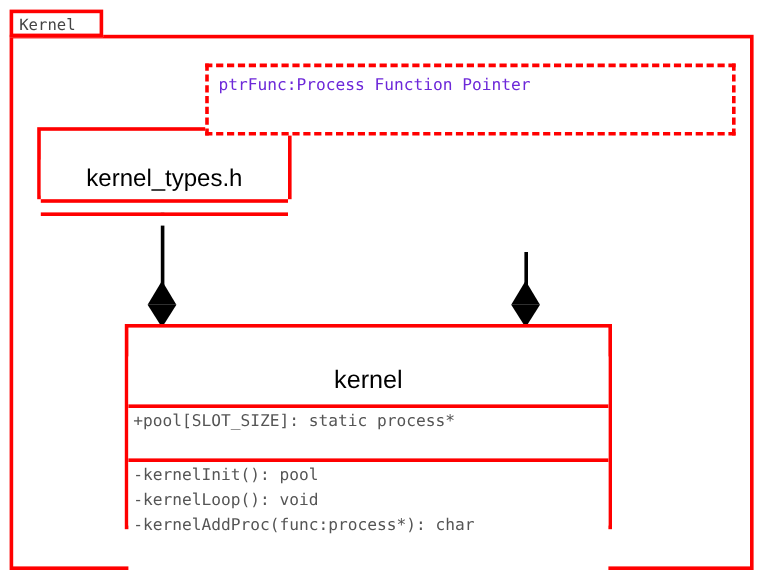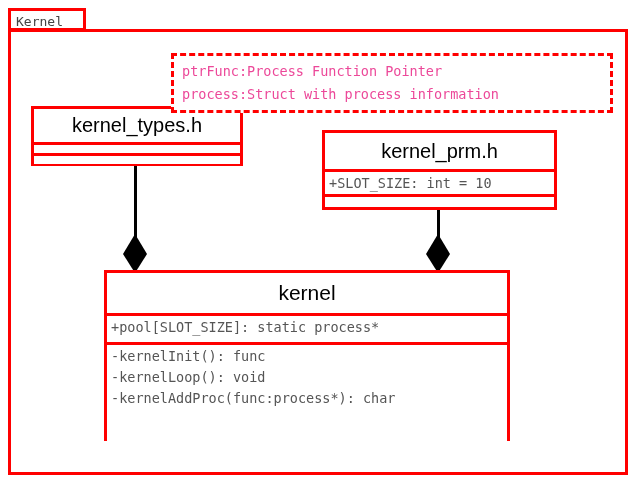--- a/index.html
+++ b/index.html
@@ -65,20 +65,21 @@
     border-top: 3px solid #ff0000;
   }
   .title-comp {
     text-align: center;
     color: #000000;
     font-family: "Liberation Sans", sans-serif;
     display: flex;
     align-items: center;
     justify-content: center;
     white-space: nowrap;
+    margin-top: 24px;
   }
   .member-comp {
     font-family: "DejaVu Sans Mono", monospace;
     color: #555555;
     padding: 1px 4px 2px 4px;
   }
   .member-line {
     font-family: "DejaVu Sans Mono", monospace;
     font-size: 13.5px;
     line-height: 21px;
@@ -99,21 +100,21 @@
     border: 3px dashed #ff0000;
     box-sizing: border-box;
     background: #ffffff;
     z-index: 5;
     padding: 4px 6px 0 8px;
   }
   .note-line {
     font-family: "DejaVu Sans Mono", monospace;
     font-size: 13.5px;
     line-height: 23px;
-    color: #ec4899;
+    color: #6d28d9;
     white-space: nowrap;
   }
 
   
   .conn {
     position: absolute;
     z-index: 2;
   }
   .conn-line {
     position: absolute;
@@ -156,42 +157,34 @@
                 border-right:12px solid transparent;
                 border-bottom:20px solid #000000;"></div>
     <div class="diamond" style="left:426px; top:254px;
                 border-left:12px solid transparent;
                 border-right:12px solid transparent;
                 border-top:19px solid #000000;"></div>
   </div>
 
   <div class="note">
     <div class="note-line">ptrFunc:Process Function Pointer</div>
-    <div class="note-line">process:Struct with process information</div>
   </div>
 
   <div class="umlbox" style="left:31px; top:106px; width:212px; height:60px;">
     <div class="compartment title-comp" style="height:33px; font-size:20px;">kernel_types.h</div>
     <div class="compartment empty-comp"></div>
     <div class="compartment empty-comp"></div>
   </div>
 
-  <div class="umlbox" style="left:322px; top:130px; width:235px; height:80px;">
-    <div class="compartment title-comp" style="height:36px; font-size:20px;">kernel_prm.h</div>
-    <div class="compartment member-comp" style="height:25px;">
-      <div class="member-line">+SLOT_SIZE: int = 10</div>
-    </div>
-    <div class="compartment empty-comp" style="height:13px;"></div>
-  </div>
 
   <div class="umlbox" style="left:104px; top:270px; width:406px; height:171px;">
     <div class="compartment title-comp" style="height:40px; font-size:21px;">kernel</div>
-    <div class="compartment member-comp" style="height:29px;">
+    <div class="compartment member-comp" style="height:45px;">
       <div class="member-line">+pool[SLOT_SIZE]: static process*</div>
     </div>
     <div class="compartment member-comp" style="height:99px;">
-      <div class="member-line">-kernelInit(): func</div>
+      <div class="member-line">-kernelInit(): pool</div>
       <div class="member-line">-kernelLoop(): void</div>
       <div class="member-line">-kernelAddProc(func:process*): char</div>
     </div>
   </div>
 
 </div>
 
 </body></html>

